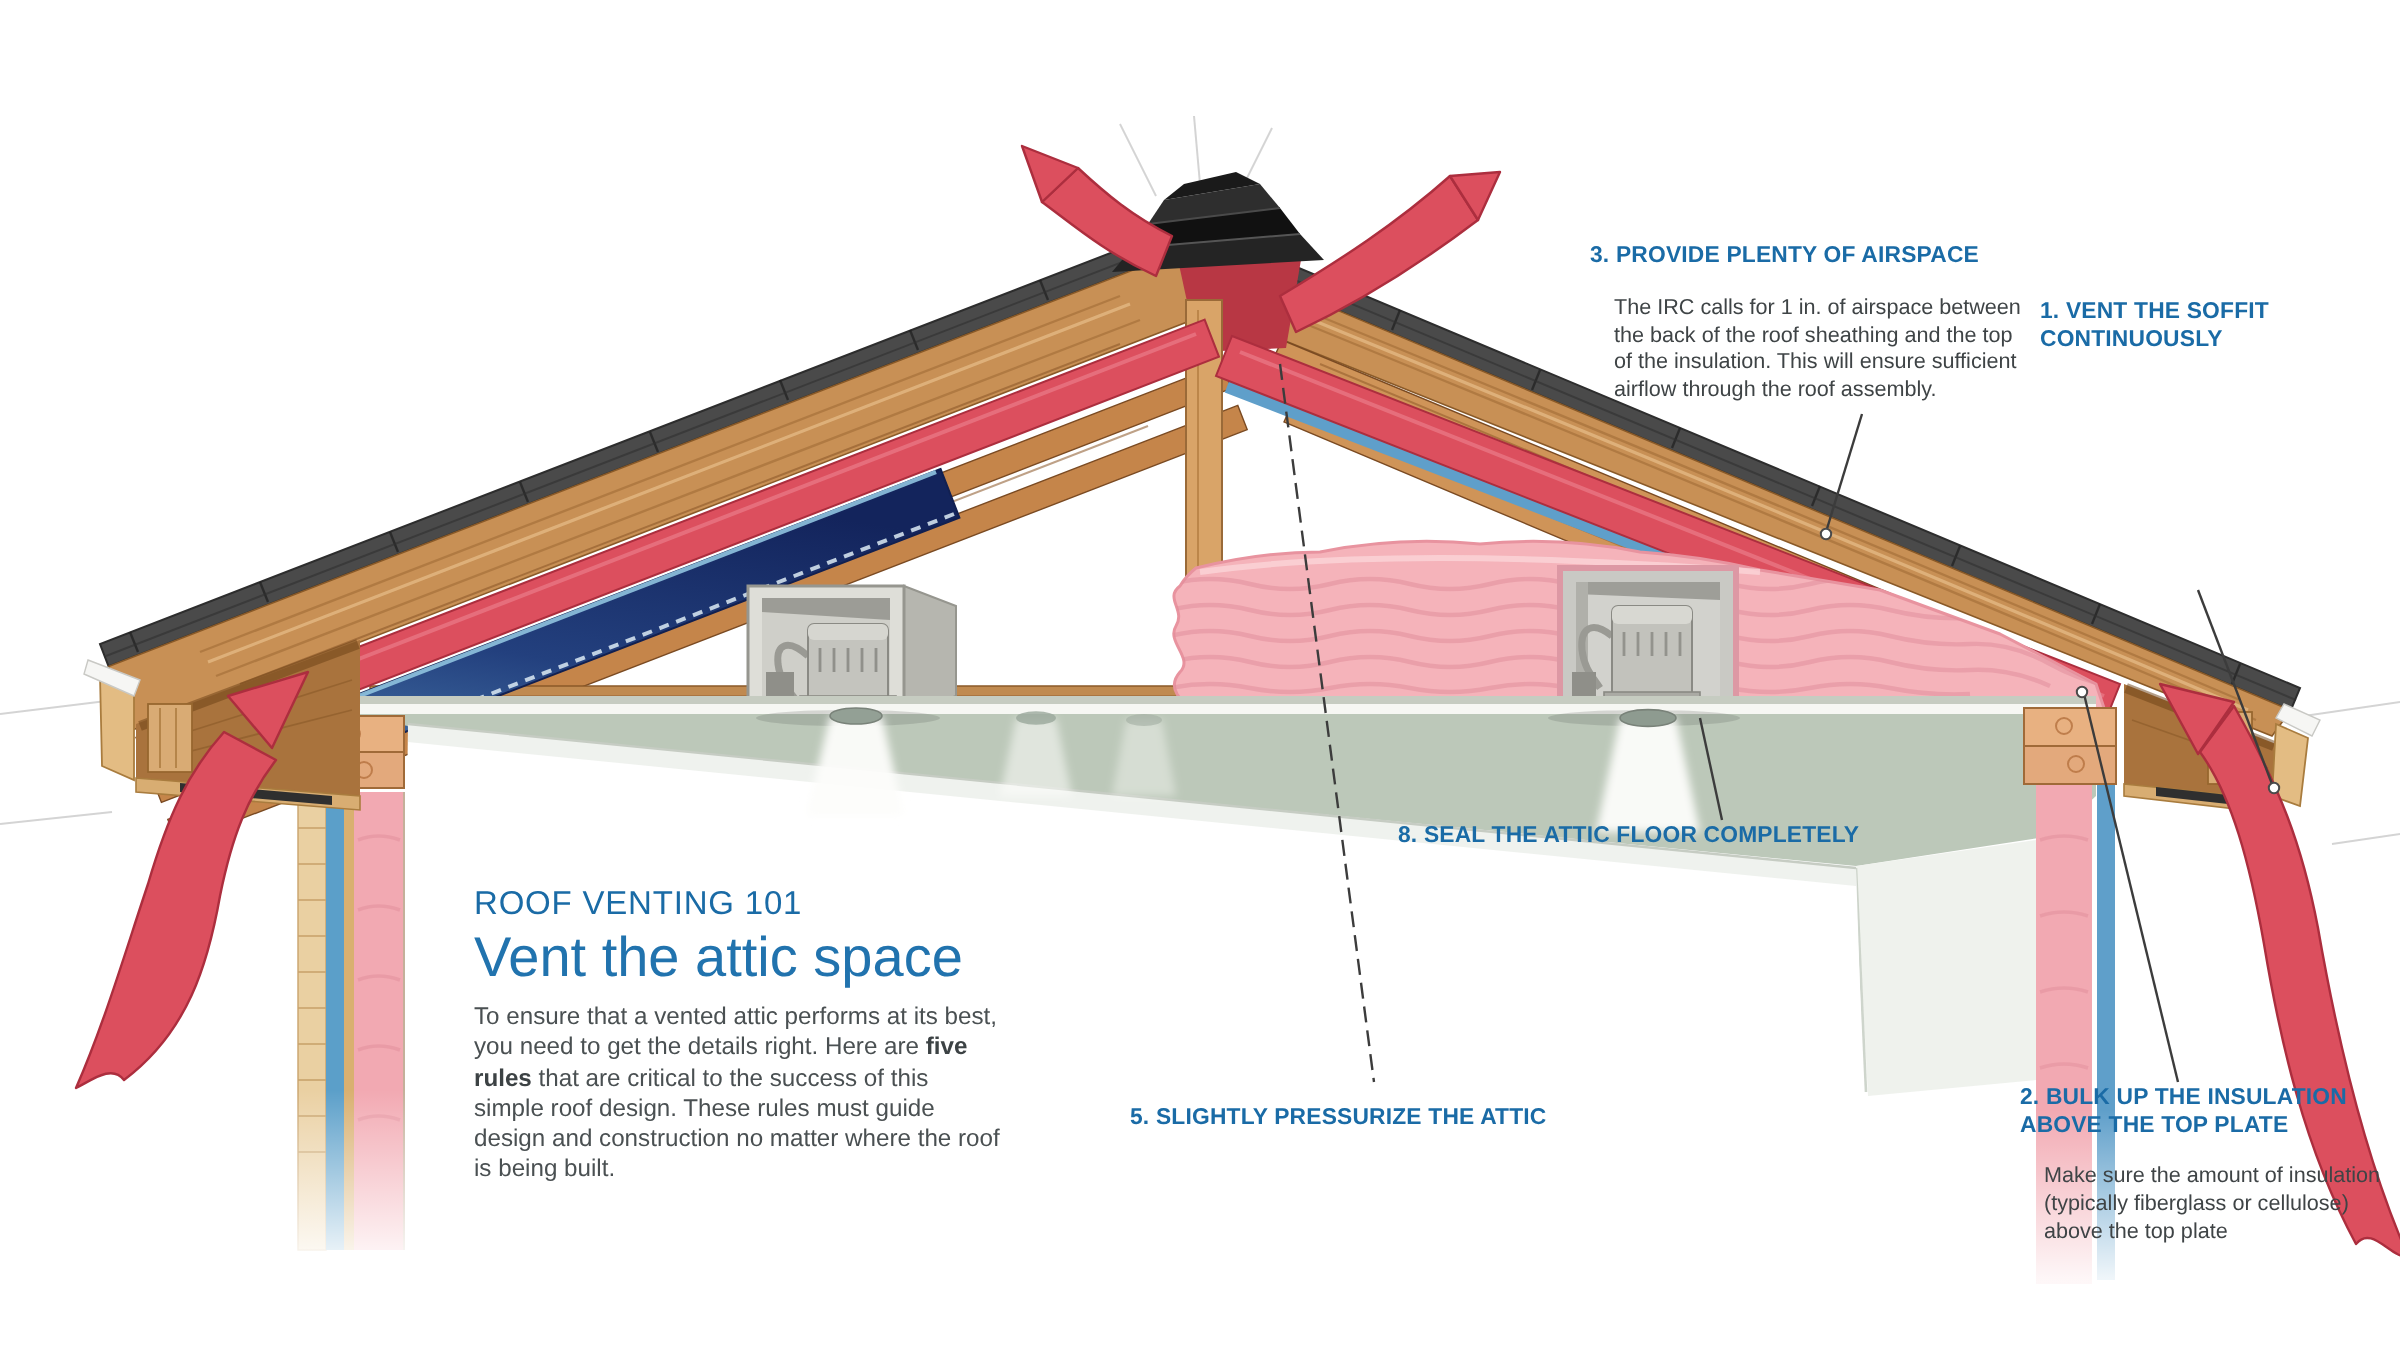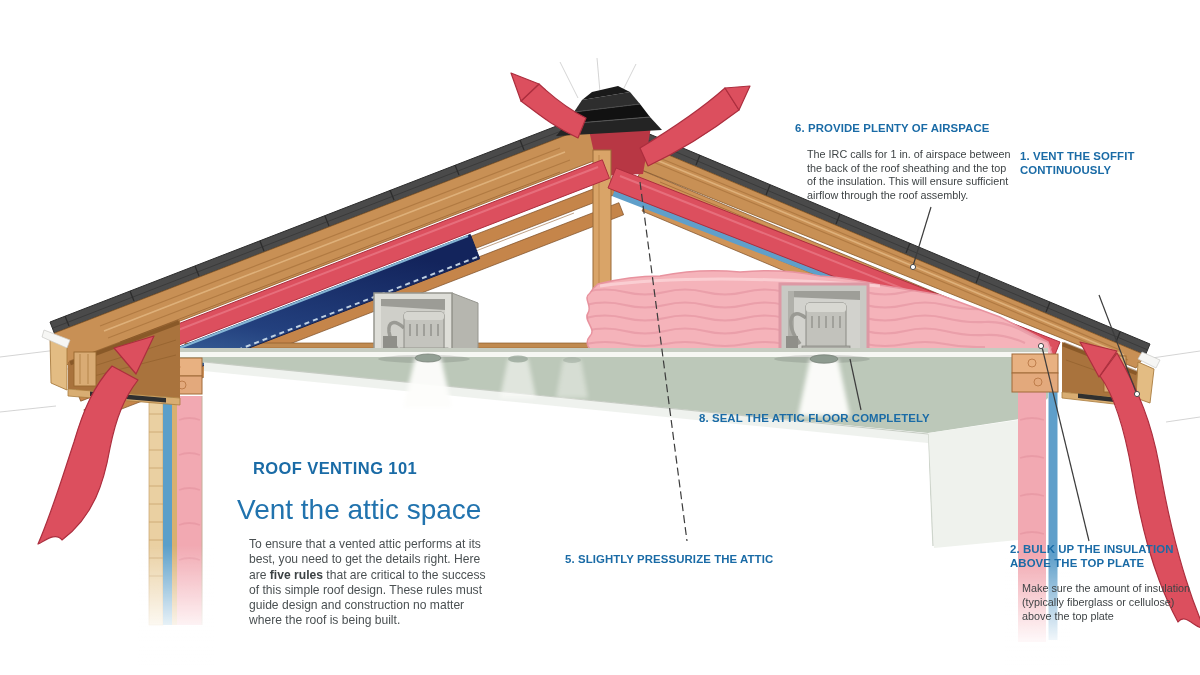--- a/index.html
+++ b/index.html
@@ -9,23 +9,23 @@
   .ann{position:absolute;font-size:10.8px;line-height:13.9px;color:#3f4446;}
   .ann .hd{font-size:11.4px;font-weight:bold;color:#1a6ba6;line-height:13.6px;
            letter-spacing:.1px;margin:0 0 2px 0;}
   .ann .bd{margin:12px;}
   #ann4{left:795px;top:122px;width:234px;}
   #ann3{left:1020px;top:150px;width:153px;}
   #ann1{left:699px;top:412px;width:240px;}
   #ann5{left:565px;top:553px;width:300px;}
   #ann2{left:1010px;top:543px;width:202px;}
   #titleblock{left:237px;top:443px;width:264px;position:absolute;}
-  #titleblock .kicker{font-size:16.5px;font-weight:bold;color:#1a6ba6;letter-spacing:.4px;margin:16px;}
+  #titleblock .kicker{font-size:16.5px;font-weight:normal;color:#1a6ba6;letter-spacing:.4px;margin:0;}
   #titleblock .big{font-size:28px;color:#2173ae;line-height:31px;margin:1px 0 7px 0;font-weight:400;}
-  #titleblock .para{font-size:12.1px;line-height:15.3px;color:#4a5052;margin:12px;}
+  #titleblock .para{font-size:12.1px;line-height:15.3px;color:#4a5052;margin:0;}
   #titleblock .para b{color:#3c4244;}
 </style>
 </head>
 <body>
 
 <div id="page">
 
 <svg id="art" width="1200" height="675" viewBox="0 0 1200 675">
   <defs>
     <linearGradient id="navyG" x1="0" y1="1" x2="0.35" y2="0">
@@ -345,21 +345,21 @@
   </g>
 </svg>
 
 <div id="titleblock">
   <p class="kicker">ROOF VENTING 101</p>
   <p class="big">Vent the attic space</p>
   <p class="para"><span>To ensure that a vented attic performs at its best, you need to get the details right. Here are </span><b>five rules</b><span> that are critical to the success of this simple roof design. These rules must guide design and construction no matter where the roof is being built.</span></p>
 </div>
 
 <div class="ann" id="ann4">
-  <p class="hd">6. PROVIDE PLENTY OF AIRSPACE</p>
+  <p class="hd">3. PROVIDE PLENTY OF AIRSPACE</p>
   <p class="bd">The IRC calls for 1 in. of airspace between the back of the roof sheathing and the top of the insulation. This will ensure sufficient airflow through the roof assembly.</p>
 </div>
 
 <div class="ann" id="ann3">
   <p class="hd">1. VENT THE SOFFIT CONTINUOUSLY</p>
 </div>
 
 <div class="ann" id="ann1">
   <p class="hd">8. SEAL THE ATTIC FLOOR COMPLETELY</p>
 </div>

